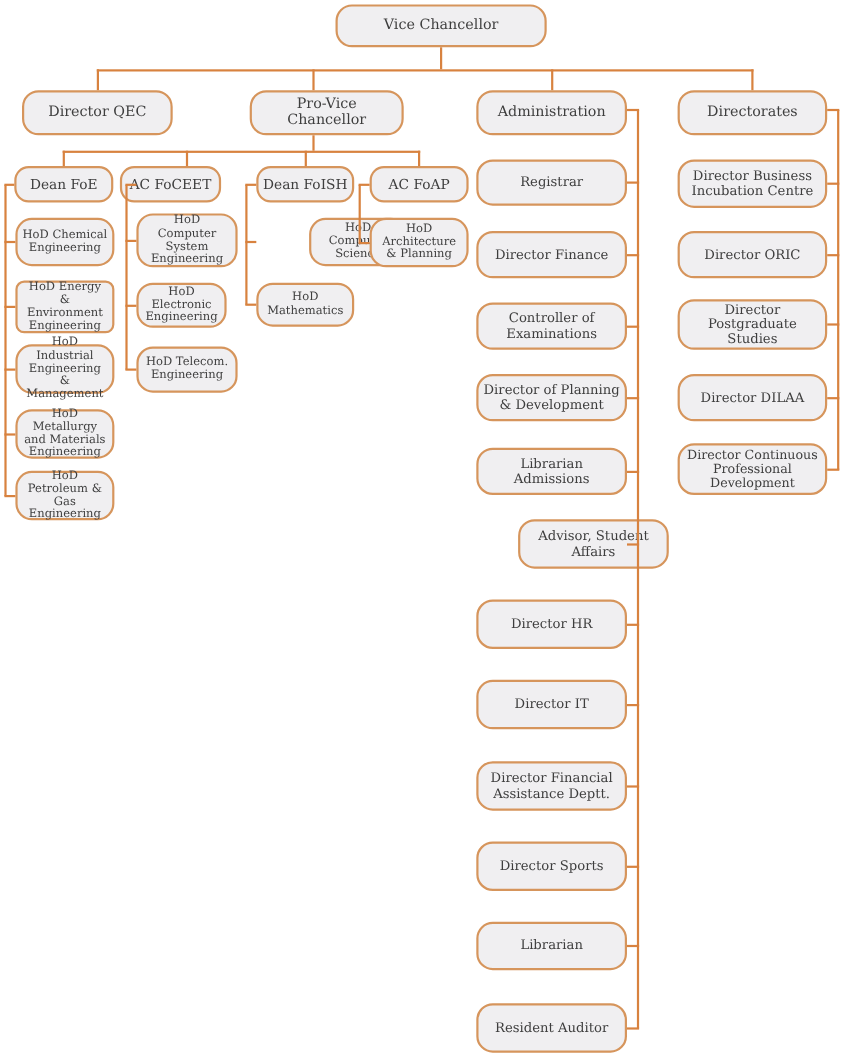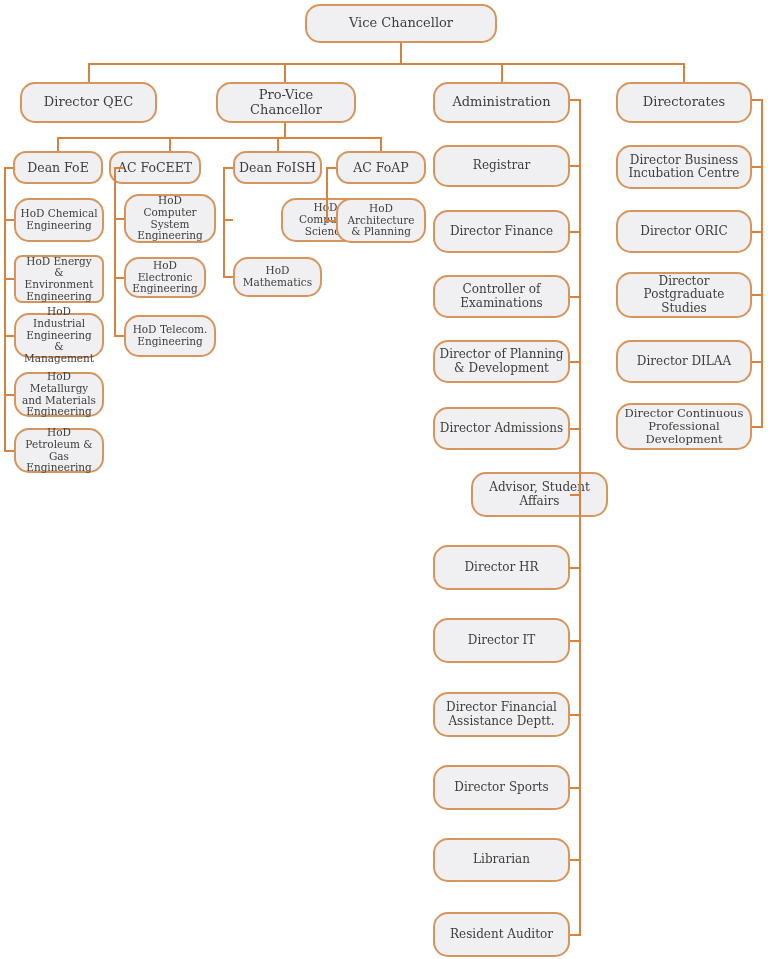--- a/index.html
+++ b/index.html
@@ -36,21 +36,21 @@
 </head>
 <body>
 
 <div id="stage">
     <div class="node" style="left: 305px; top: 4px; width: 192px; height: 39px; font-size: 13px; border-radius: 15px;">
       <span>Vice Chancellor</span>
     </div>
     <div class="node" style="left: 20px; top: 82px; width: 137px; height: 41px; font-size: 13px; border-radius: 15px;">
       <span>Director QEC</span>
     </div>
-    <div class="node" style="left: 216px; top: 82px; width: 140px; height: 41px; font-size: 13px; border-radius: 15px;">
+    <div class="node" style="left: 227px; top: 82px; width: 140px; height: 41px; font-size: 13px; border-radius: 15px;">
       <span>Pro-Vice Chancellor</span>
     </div>
     <div class="node" style="left: 433px; top: 82px; width: 137px; height: 41px; font-size: 13px; border-radius: 15px;">
       <span>Administration</span>
     </div>
     <div class="node" style="left: 616px; top: 82px; width: 136px; height: 41px; font-size: 13px; border-radius: 15px;">
       <span>Directorates</span>
     </div>
     <div class="node" style="left: 13px; top: 151px; width: 90px; height: 33px; font-size: 12.5px; border-radius: 13px;">
       <span>Dean FoE</span>
@@ -103,21 +103,21 @@
     <div class="node" style="left: 433px; top: 210px; width: 137px; height: 43px; font-size: 12px; border-radius: 15px;">
       <span>Director Finance</span>
     </div>
     <div class="node" style="left: 433px; top: 275px; width: 137px; height: 43px; font-size: 12px; border-radius: 15px;">
       <span>Controller of Examinations</span>
     </div>
     <div class="node" style="left: 433px; top: 340px; width: 137px; height: 43px; font-size: 12px; border-radius: 15px; align-items: center;">
       <span>Director of Planning &amp; Development</span>
     </div>
     <div class="node" style="left: 433px; top: 407px; width: 137px; height: 43px; font-size: 12px; border-radius: 15px;">
-      <span>Director Admissions</span>
+      <span>Librarian Admissions</span>
     </div>
     <div class="node" style="left: 433px; top: 472px; width: 137px; height: 45px; font-size: 12px; border-radius: 15px; margin-left: 38px;">
       <span>Advisor, Student Affairs</span>
     </div>
     <div class="node" style="left: 433px; top: 545px; width: 137px; height: 45px; font-size: 12px; border-radius: 15px;">
       <span>Director HR</span>
     </div>
     <div class="node" style="left: 433px; top: 618px; width: 137px; height: 45px; font-size: 12px; border-radius: 15px;">
       <span>Director IT</span>
     </div>

